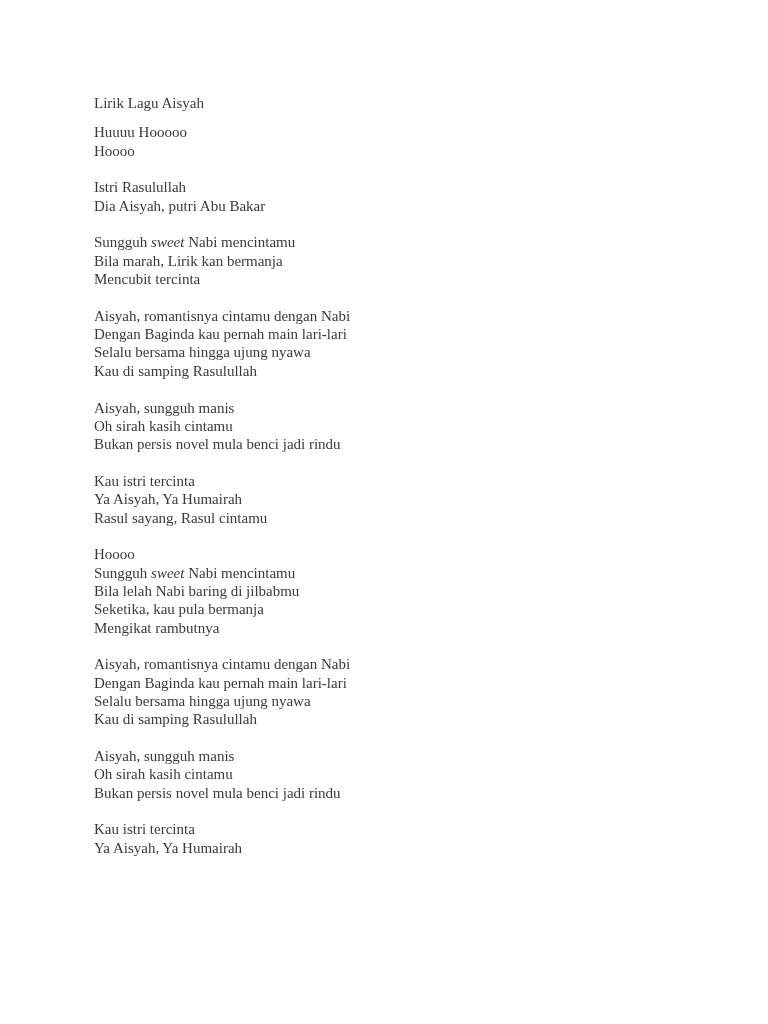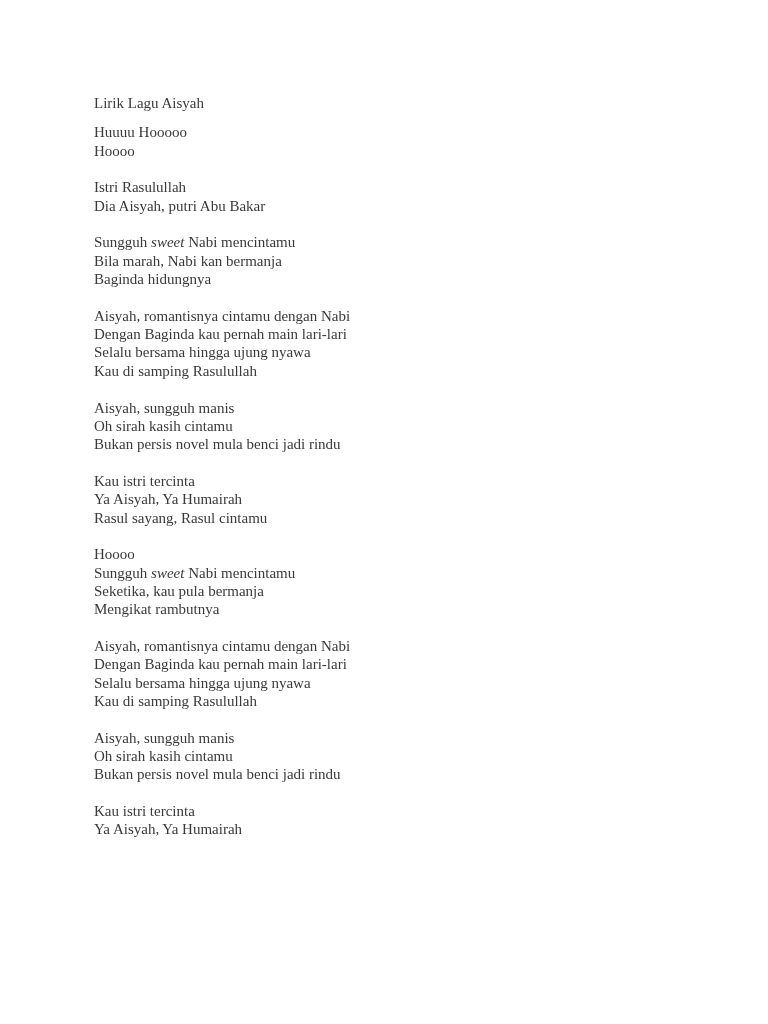--- a/index.html
+++ b/index.html
@@ -57,42 +57,43 @@
         <div class="stanza">
           <div class="line">Huuuu Hooooo</div>
           <div class="line">Hoooo</div>
         </div>
         <div class="stanza">
           <div class="line">Istri Rasulullah</div>
           <div class="line">Dia Aisyah, putri Abu Bakar</div>
         </div>
         <div class="stanza">
           <div class="line">Sungguh <em>sweet</em> Nabi mencintamu</div>
-          <div class="line">Bila marah, Nabi kan bermanja</div>
-          <div class="line">Baginda hidungnya</div>
+          <div class="line">Bila marah, Lirik kan bermanja</div>
+          <div class="line">Mencubit tercinta</div>
         </div>
         <div class="stanza">
           <div class="line">Aisyah, romantisnya cintamu dengan Nabi</div>
           <div class="line">Dengan Baginda kau pernah main lari-lari</div>
           <div class="line">Selalu bersama hingga ujung nyawa</div>
           <div class="line">Kau di samping Rasulullah</div>
         </div>
         <div class="stanza">
           <div class="line">Aisyah, sungguh manis</div>
           <div class="line">Oh sirah kasih cintamu</div>
           <div class="line">Bukan persis novel mula benci jadi rindu</div>
         </div>
         <div class="stanza">
           <div class="line">Kau istri tercinta</div>
           <div class="line">Ya Aisyah, Ya Humairah</div>
           <div class="line">Rasul sayang, Rasul cintamu</div>
         </div>
         <div class="stanza">
           <div class="line">Hoooo</div>
           <div class="line">Sungguh <em>sweet</em> Nabi mencintamu</div>
+          <div class="line">Bila lelah Nabi baring di jilbabmu</div>
           <div class="line">Seketika, kau pula bermanja</div>
           <div class="line">Mengikat rambutnya</div>
         </div>
         <div class="stanza">
           <div class="line">Aisyah, romantisnya cintamu dengan Nabi</div>
           <div class="line">Dengan Baginda kau pernah main lari-lari</div>
           <div class="line">Selalu bersama hingga ujung nyawa</div>
           <div class="line">Kau di samping Rasulullah</div>
         </div>
         <div class="stanza">

